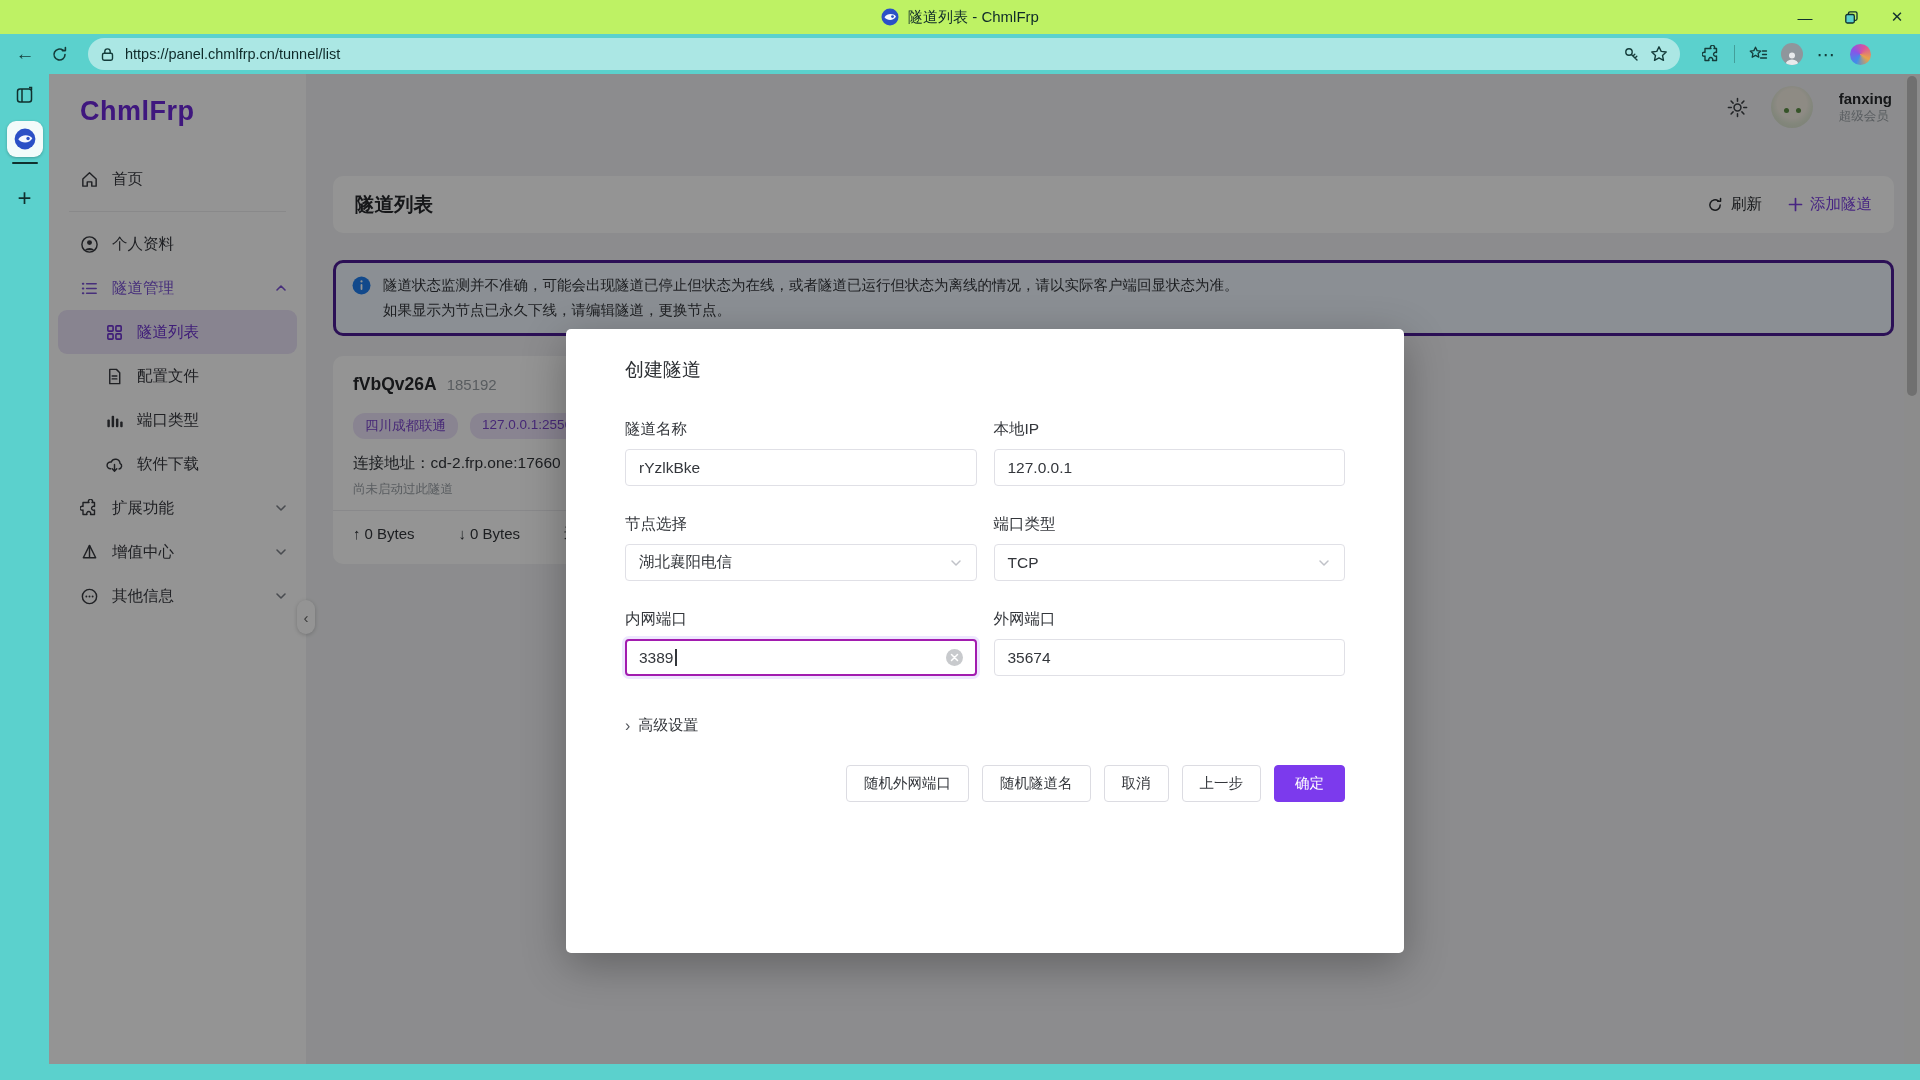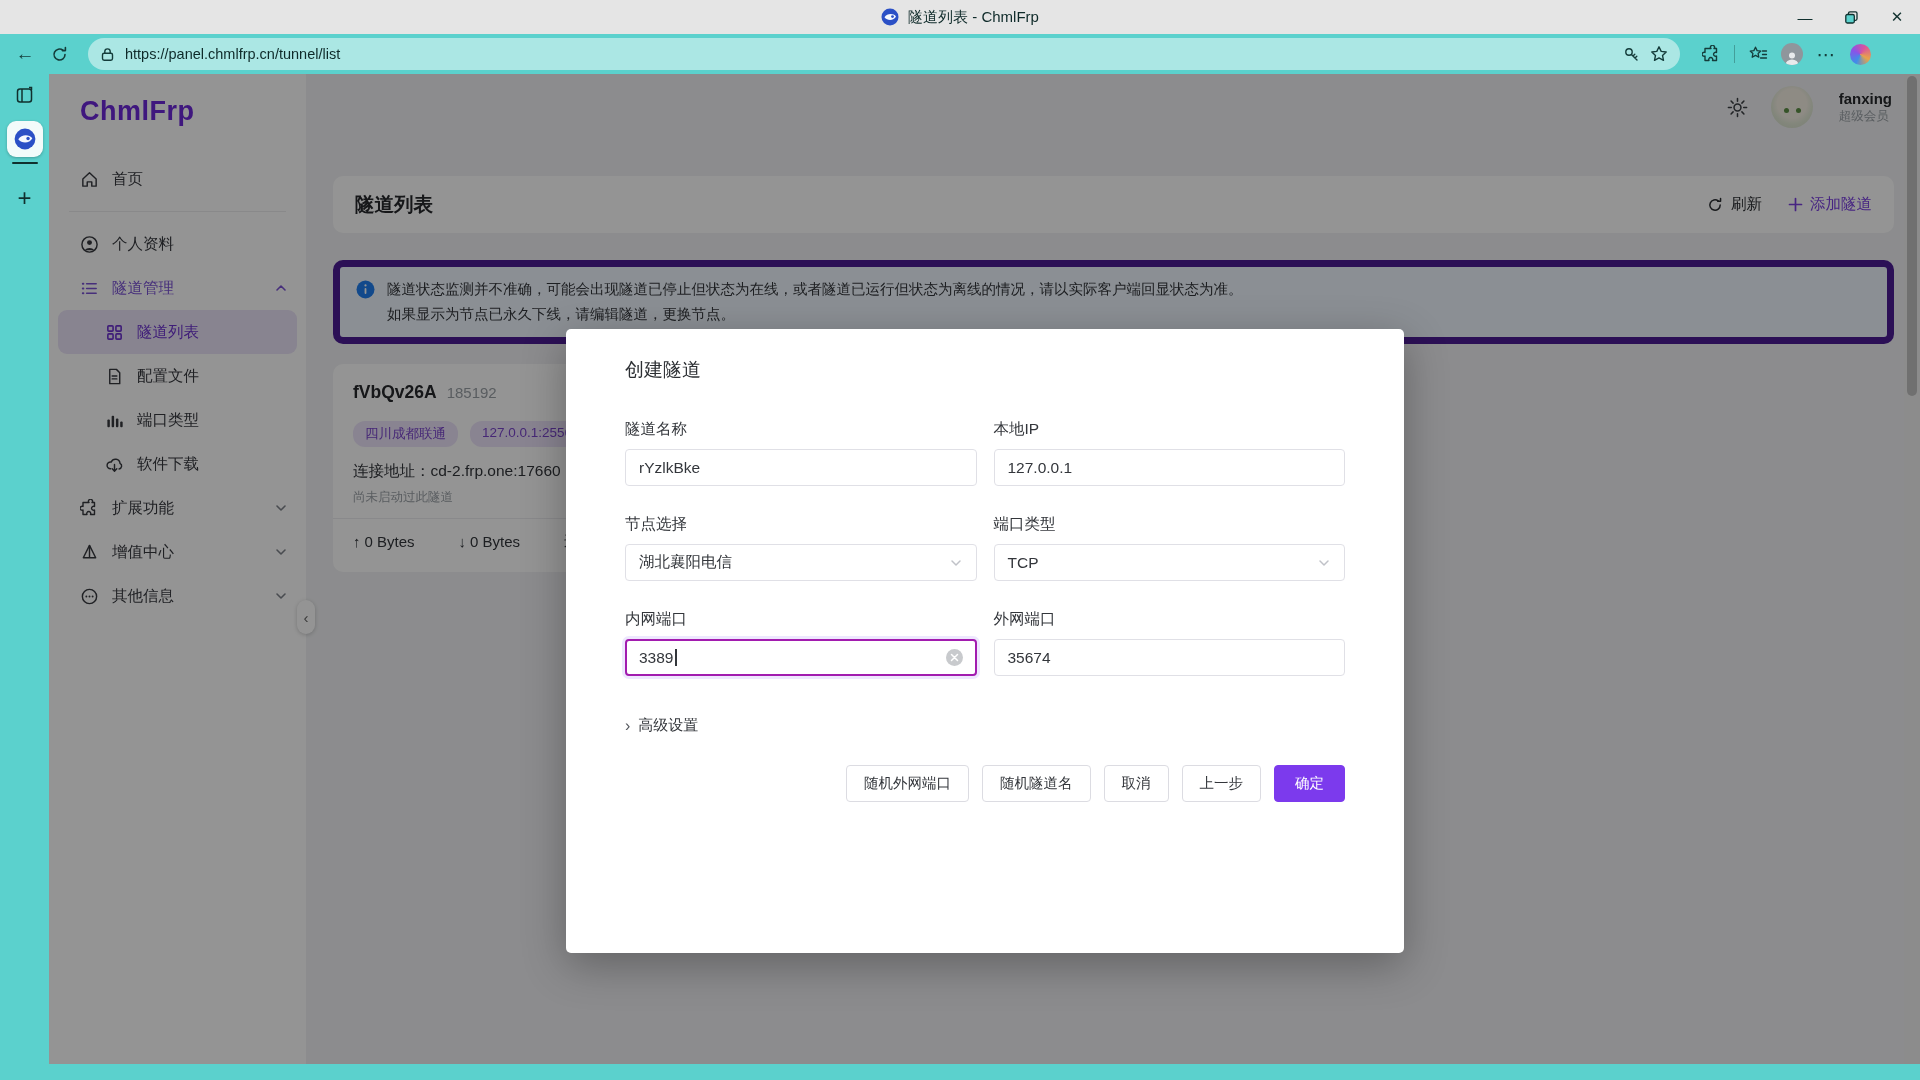--- a/index.html
+++ b/index.html
@@ -1,21 +1,21 @@
 <!DOCTYPE html>
 <html><head>
 <meta charset="utf-8">
 <style>
   * { margin:0; padding:0; box-sizing:border-box; }
   html,body { width:1920px; height:1080px; overflow:hidden; }
   body { font-family:"Liberation Sans","DejaVu Sans",sans-serif; background:#5bd1cd; position:relative; }
   svg { display:block; }
 
   
-  .titlebar { position:absolute; left:0; top:0; width:1920px; height:34px; background:#e5e5e5; }
+  .titlebar { position:absolute; left:0; top:0; width:1920px; height:34px; background:#bef264; }
   .tab-title { position:absolute; left:0; right:0; top:0; height:34px; display:flex; align-items:center; justify-content:center; gap:9px; color:#0e2a29; font-size:15px; }
   .win-controls { position:absolute; right:0; top:0; height:34px; display:flex; }
   .win-btn { width:46px; height:34px; display:flex; align-items:center; justify-content:center; color:#10302e; font-size:15px; cursor:default; }
   .toolbar { position:absolute; left:0; top:34px; width:1920px; height:40px; background:#5bd1cd; display:flex; align-items:center; }
   .tb-icon { width:34px; height:30px; display:flex; align-items:center; justify-content:center; color:#143c3a; font-size:19px; }
   .urlbar { margin-left:12px; width:1592px; height:32px; background:#abe7e4; border-radius:16px; display:flex; align-items:center; padding:0 12px; gap:10px; }
   .url-text { flex:1; color:#0e2a29; font-size:14.5px; white-space:nowrap; overflow:hidden; }
   .tb-divider { width:1px; height:18px; background:#2c6b68; opacity:.5; margin:0 6px; }
   .avatar-gray { width:22px; height:22px; border-radius:50%; background:#8f969c; display:flex; align-items:flex-end; justify-content:center; overflow:hidden; }
   .copilot { width:21px; height:21px; border-radius:50%; background:conic-gradient(from 210deg,#3f8ee8,#8a53e8,#d9539e,#e8a34a,#3f8ee8); }
@@ -51,21 +51,21 @@
   .user-name { font-size:15px; font-weight:bold; color:#26282c; line-height:1.2; }
   .user-level { font-size:12.5px; color:#9aa0a6; }
 
   .main { position:absolute; left:284px; top:102px; right:26px; }
   .title-card { height:57px; background:#fff; border-radius:10px; display:flex; align-items:center; padding:0 22px; }
   .page-title { font-size:19.5px; font-weight:bold; color:#26282c; }
   .title-actions { margin-left:auto; display:flex; align-items:center; gap:26px; }
   .btn-refresh { display:flex; align-items:center; gap:8px; font-size:15.5px; color:#2c2f33; }
   .btn-add { display:flex; align-items:center; gap:7px; font-size:15.5px; color:#7a3fe0; }
 
-  .alert { margin-top:27px; background:#f0f7ff; border:7px solid #4c1d95; border-radius:10px; padding:10px 16px; display:flex; gap:12px; }
+  .alert { margin-top:27px; background:#f0f7ff; border:3px solid #4c1d95; border-radius:10px; padding:10px 16px; display:flex; gap:12px; }
   .alert-icon { flex:0 0 auto; margin-top:3px; }
   .alert-text { font-size:14.5px; color:#33363b; line-height:25px; }
 
   .tunnel-card { margin-top:20px; width:520px; background:#fff; border-radius:10px; padding:18px 20px 0 20px; height:208px; }
   .tc-name-row { display:flex; align-items:baseline; gap:10px; }
   .tc-name { font-size:17.5px; font-weight:bold; color:#26282c; }
   .tc-id { font-size:15px; color:#9aa0a6; }
   .tc-tags { margin-top:18px; display:flex; gap:12px; }
   .pill { background:#ede4fa; color:#7a45cc; font-size:13.5px; padding:4px 12px; border-radius:12px; white-space:nowrap; }
   .tc-addr { margin-top:14px; font-size:15.5px; color:#33363b; }

